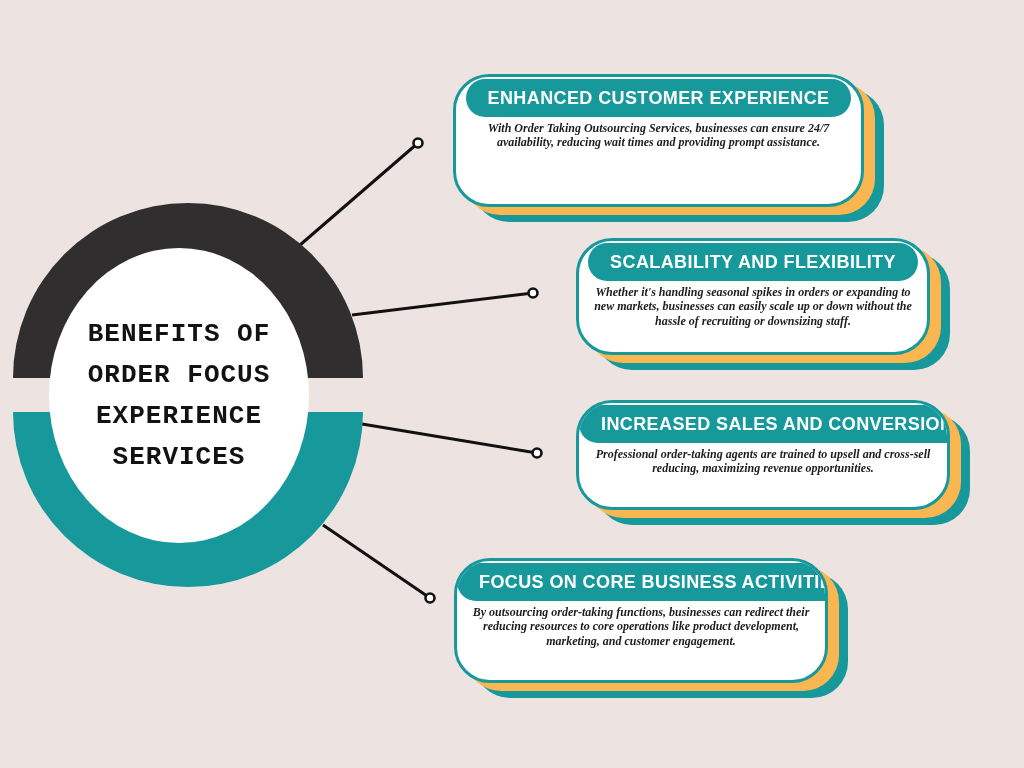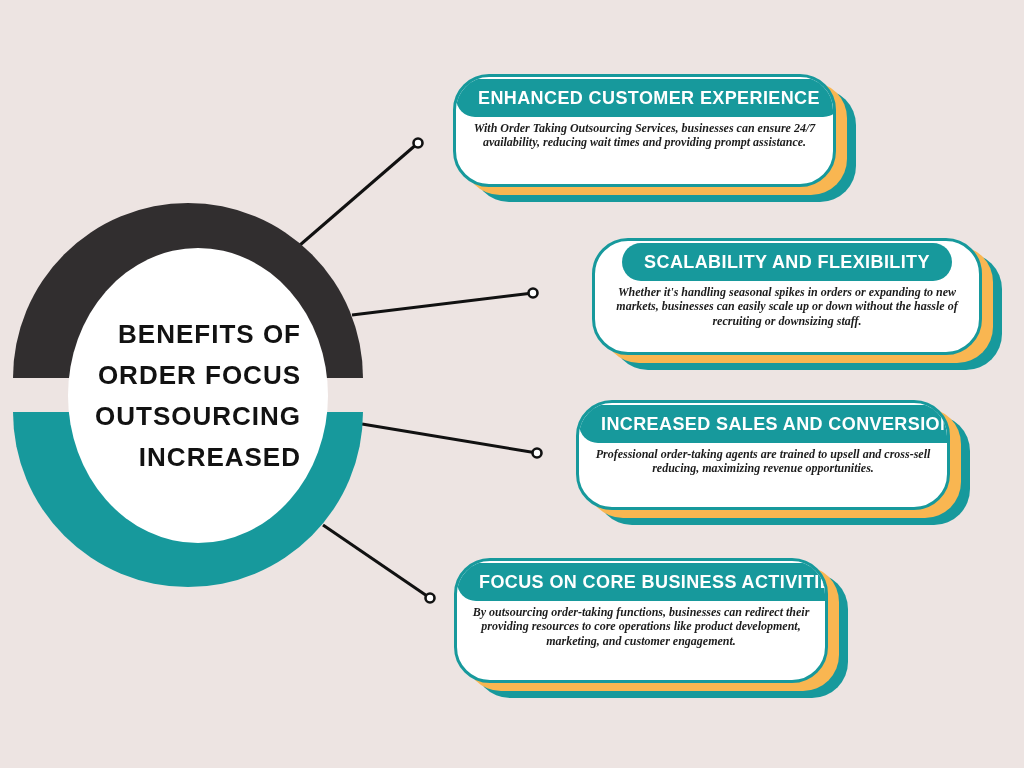--- a/index.html
+++ b/index.html
@@ -24,28 +24,29 @@
     border-radius: 175px 175px 0 0;
     background: var(--dark, #312E2F);
   }
   .ring-bottom {
     left: 13px; top: 412px; width: 350px; height: 175px;
     border-radius: 0 0 175px 175px;
     background: var(--teal, #17999C);
   }
   .center-white {
     position: absolute;
-    left: 68px; top: 248px; width: 260px; height: 295px;
+    left: 49px; top: 248px; width: 260px; height: 295px;
     border-radius: 50%;
     background: var(--white, #FFFFFF);
     z-index: 3;
     display: flex;
     align-items: center;
     justify-content: center;
-    text-align: right;
+    text-align: center;
+    font-family: Liberation Mono, monospace;
   }
   .center-title {
     font-weight: bold;
     font-size: 26px;
     line-height: 41px;
     letter-spacing: 1px;
     color: var(--ink, #121212);
   }
   .center-title span { display: block; }
   
@@ -78,22 +79,22 @@
     font-style: italic;
     font-weight: bold;
     font-size: 12px;
     line-height: 1.2;
     color: #1C1C1C;
     margin: 4px 10px 0;
   }
   .connector { stroke: #111111; stroke-width: 3; }
   .node { fill: #FFFFFF; stroke: #111111; stroke-width: 2.6; }
   
-  .card-1 { left: 453px; top: 74px;  width: 383px; height: 113px; }
-  .card-2 { left: 592px; top: 238px; width: 390px; height: 117px; }
+  .card-1 { left: 453px; top: 74px;  width: 383px; height: 133px; padding-left: 28px; }
+  .card-2 { left: 576px; top: 238px; width: 354px; height: 117px; }
   .card-3 { left: 576px; top: 400px; width: 374px; height: 110px; }
   .card-4 { left: 454px; top: 558px; width: 374px; height: 125px; }
 </style>
 </head>
 <body>
 
 <div class="canvas">
 
   <svg class="svg-layer" viewBox="0 0 1024 768">
     <line class="connector" x1="300" y1="245" x2="418" y2="143"></line>
@@ -105,22 +106,22 @@
     <circle class="node" cx="537" cy="453" r="4.5"></circle>
     <circle class="node" cx="430" cy="598" r="4.5"></circle>
   </svg>
 
   <div class="ring-half ring-top"></div>
   <div class="ring-half ring-bottom"></div>
   <div class="center-white">
     <div class="center-title">
       <span>BENEFITS OF</span>
       <span>ORDER FOCUS</span>
-      <span>OUTSOURCING</span>
-      <span>INCREASED</span>
+      <span>EXPERIENCE</span>
+      <span>SERVICES</span>
     </div>
   </div>
 
   <div class="card-wrap card-1">
     <div class="shadow-layer shadow-teal"></div>
     <div class="shadow-layer shadow-yellow"></div>
     <div class="card-face">
       <div class="pill">ENHANCED CUSTOMER EXPERIENCE</div>
       <div class="body-text">With Order Taking Outsourcing Services, businesses can ensure 24/7 availability, reducing wait times and providing prompt assistance.</div>
     </div>
@@ -142,17 +143,17 @@
       <div class="pill">INCREASED SALES AND CONVERSIONS</div>
       <div class="body-text">Professional order-taking agents are trained to upsell and cross-sell reducing, maximizing revenue opportunities.</div>
     </div>
   </div>
 
   <div class="card-wrap card-4">
     <div class="shadow-layer shadow-teal"></div>
     <div class="shadow-layer shadow-yellow"></div>
     <div class="card-face">
       <div class="pill">FOCUS ON CORE BUSINESS ACTIVITIES</div>
-      <div class="body-text">By outsourcing order-taking functions, businesses can redirect their providing resources to core operations like product development, marketing, and customer engagement.</div>
+      <div class="body-text">By outsourcing order-taking functions, businesses can redirect their reducing resources to core operations like product development, marketing, and customer engagement.</div>
     </div>
   </div>
 
 </div>
 
 </body></html>

